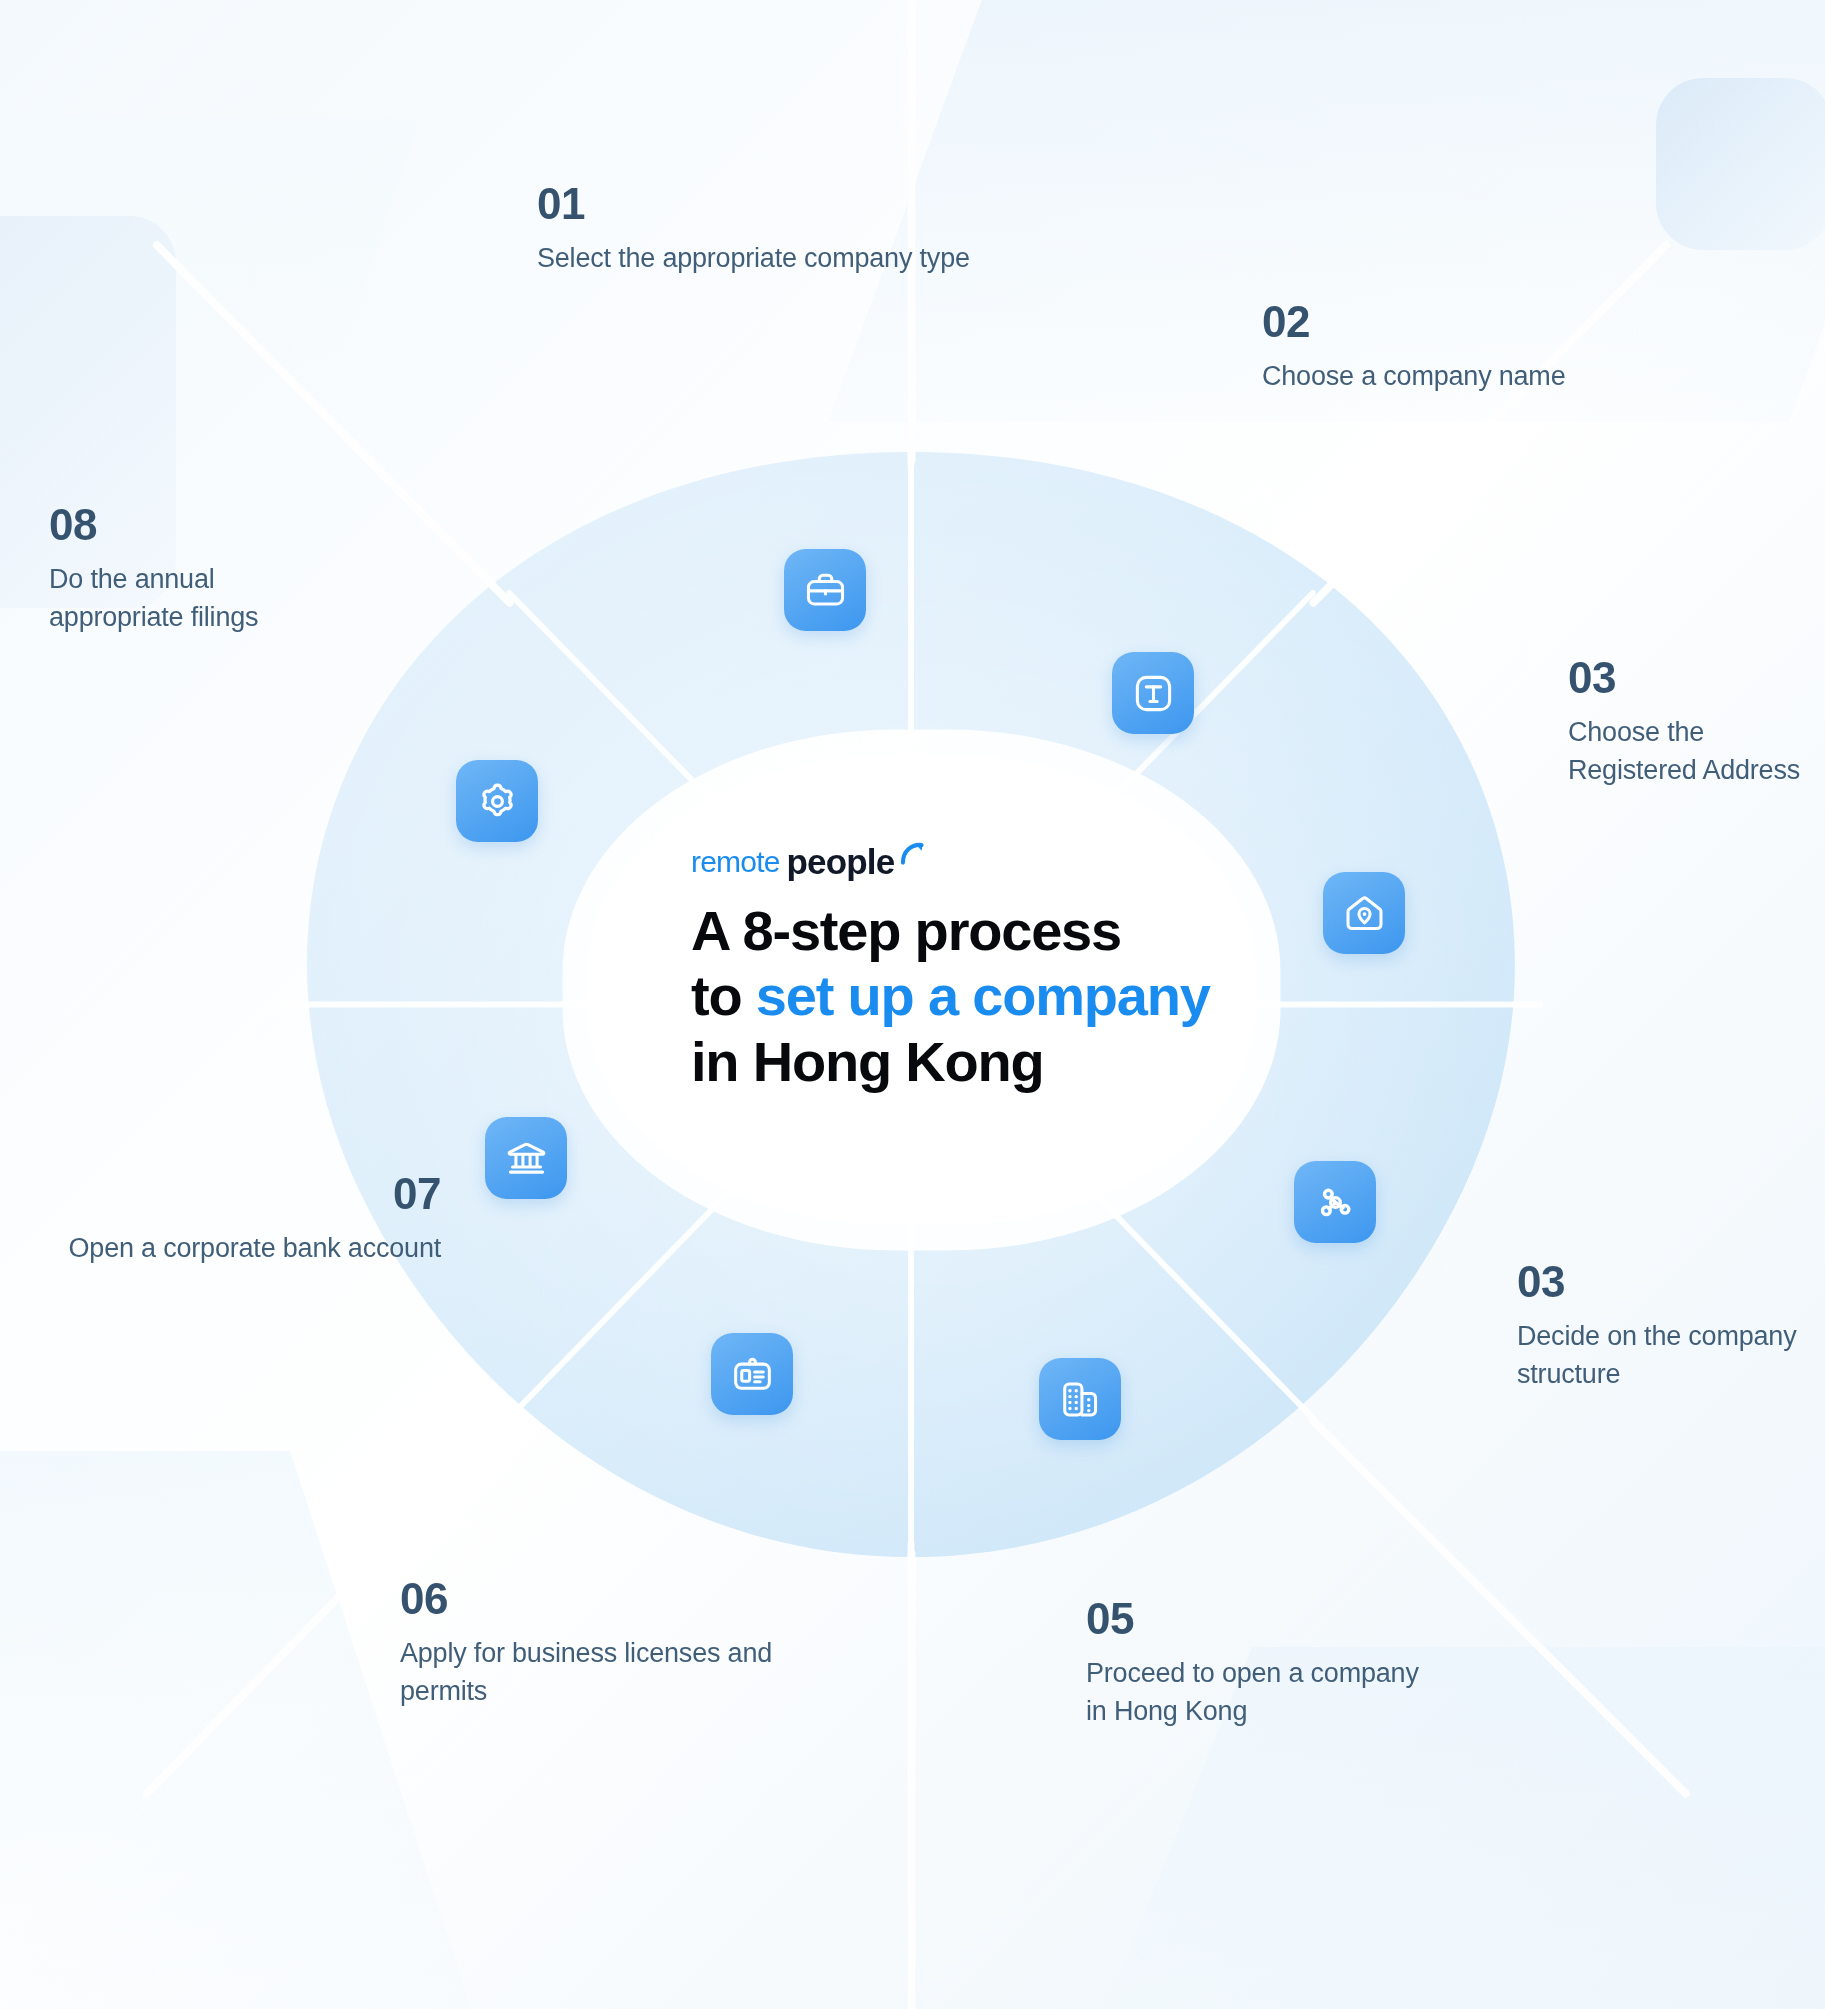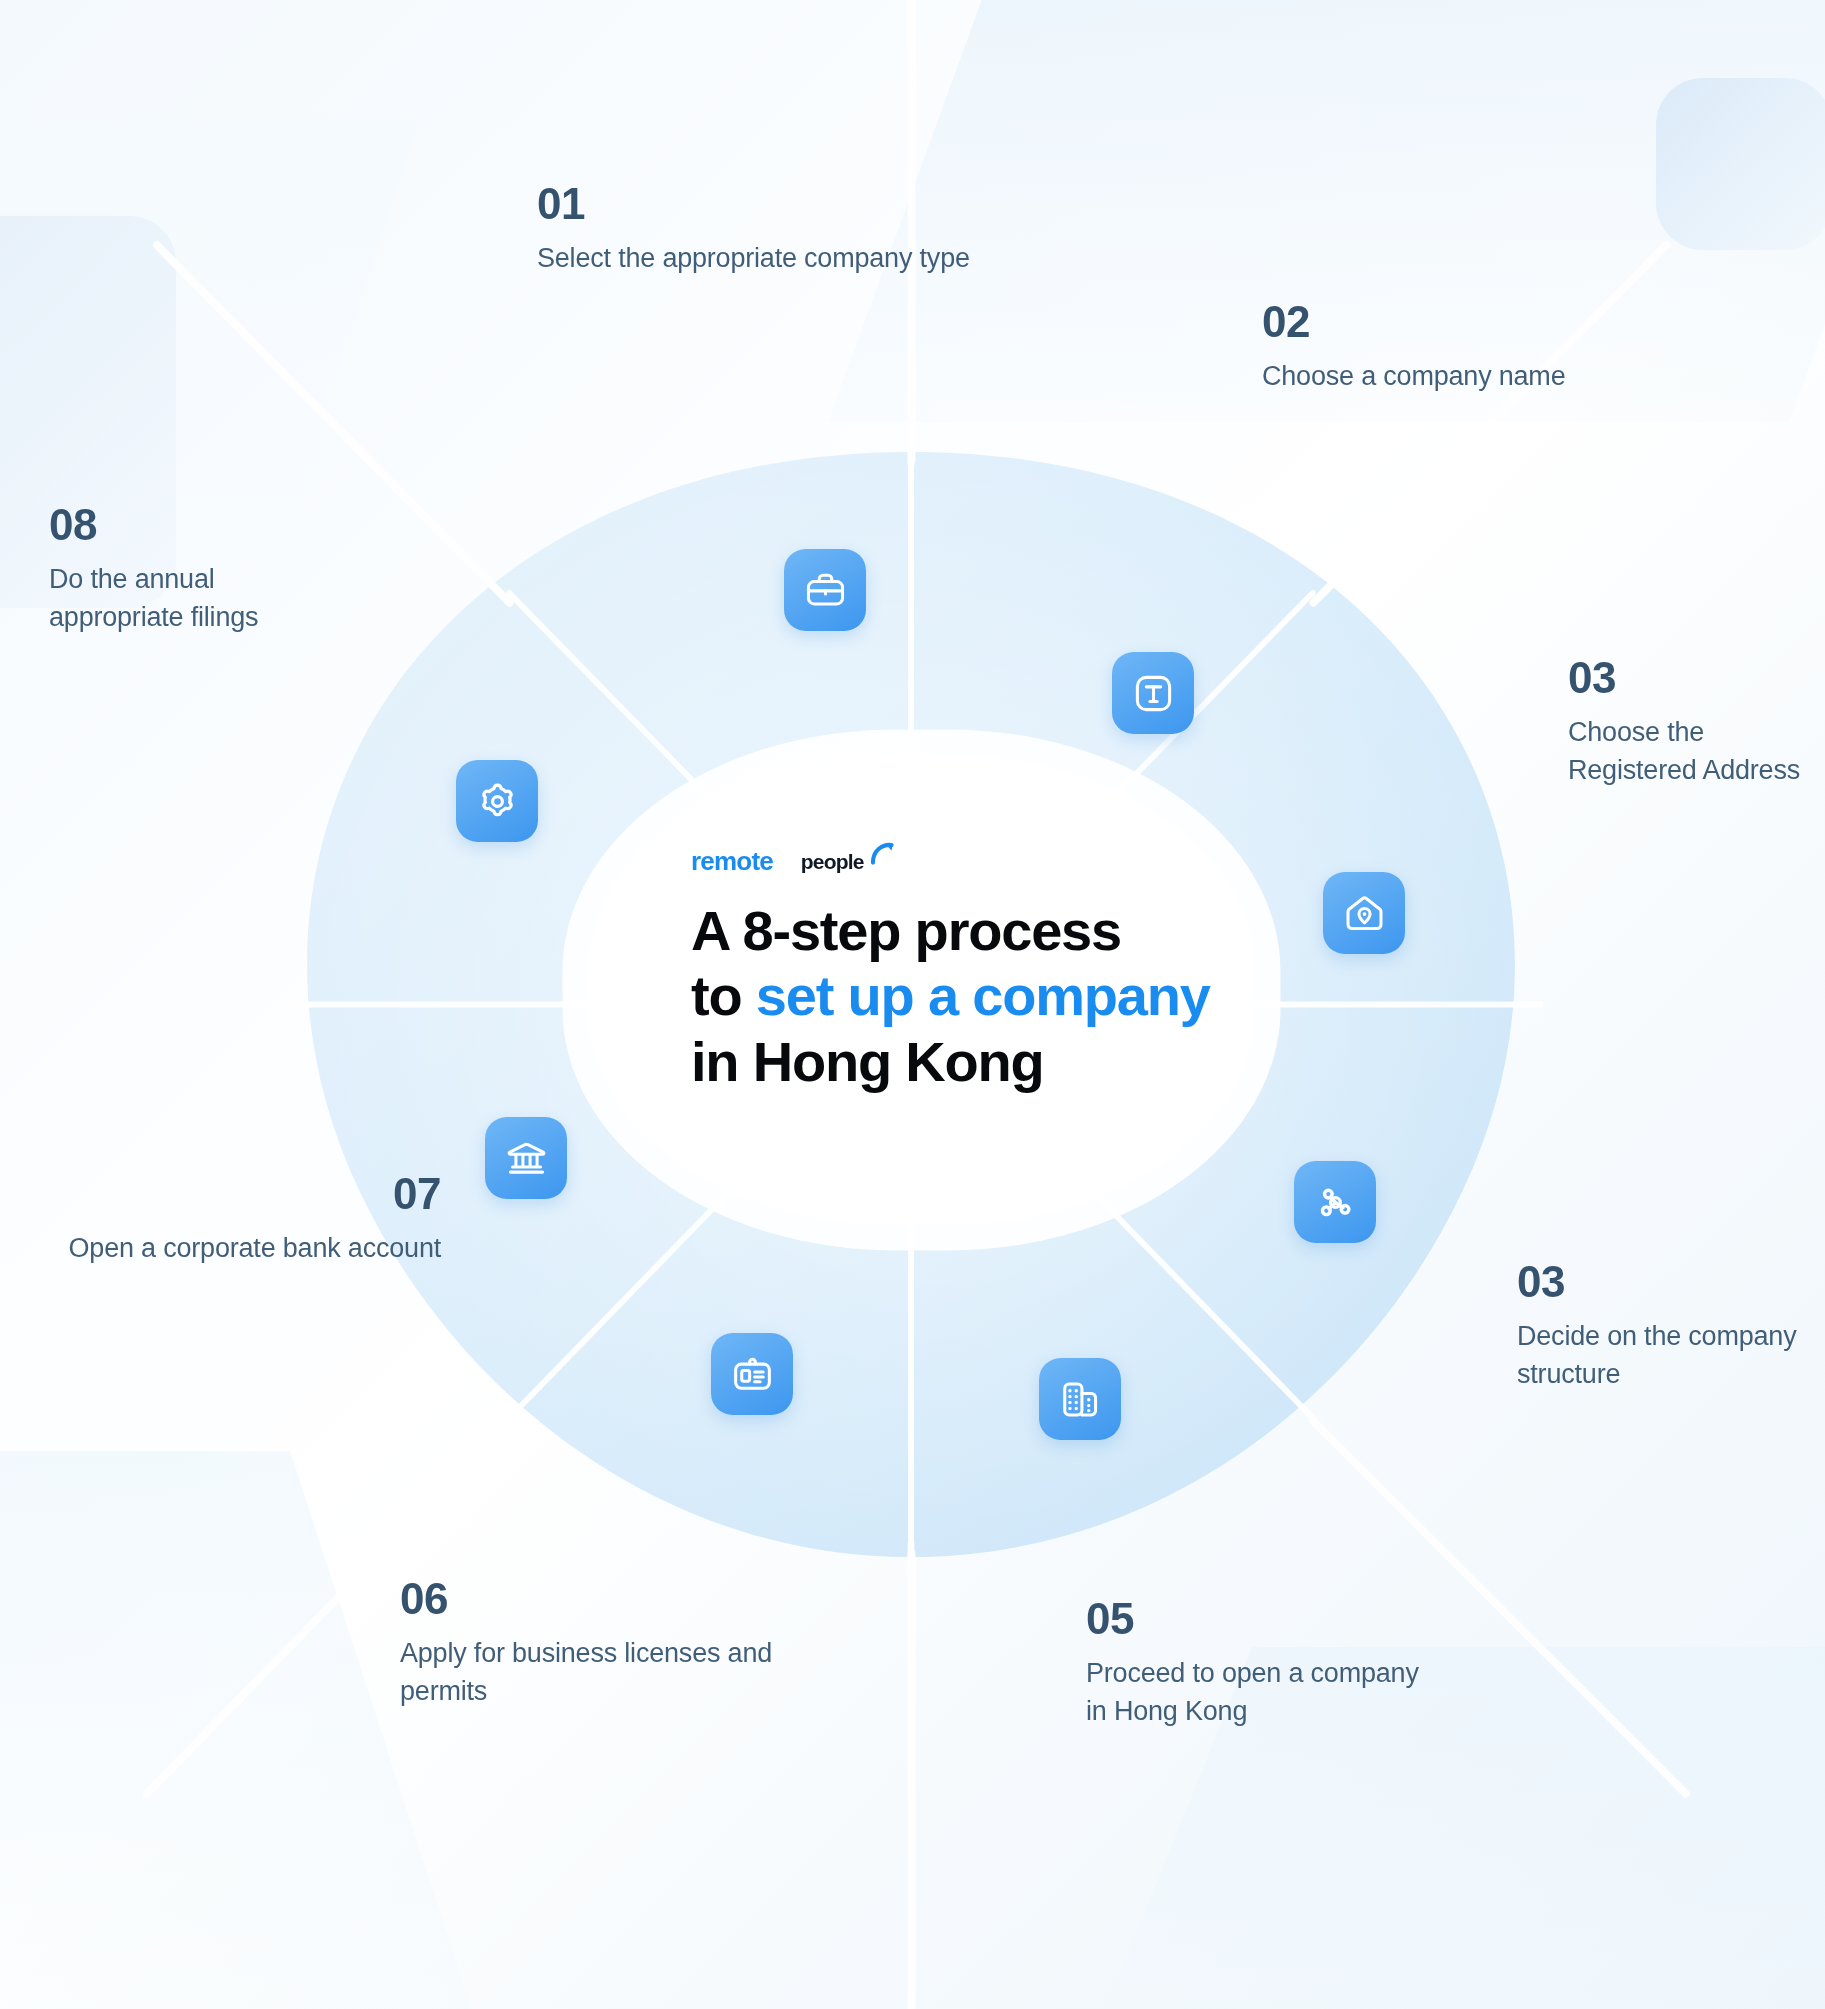--- a/index.html
+++ b/index.html
@@ -78,31 +78,31 @@
     z-index: 6;
   }
   .logo {
     display: flex;
     align-items: center;
     gap: 3.9px;
     margin-bottom: 19.6px;
     height: 33px;
   }
   .logo-remote {
-    font-size: 26px;
-    font-weight: 700;
+    font-size: 30px;
+    font-weight: 400;
     color: #1a8cf0;
     letter-spacing: -0.8px;
   }
   .logo-people {
-    font-size: 21px;
+    font-size: 35px;
     font-weight: 700;
     color: #111827;
     letter-spacing: -0.8px;
-    margin-left: 24px;
+    margin-left: 3px;
   }
   .logo-swoosh { margin-left: 2px; margin-bottom: 9.8px; }
 
   .center-title {
     font-size: 56px;
     line-height: 1.17;
     font-weight: 700;
     color: #07090c;
     letter-spacing: -1.2px;
   }

